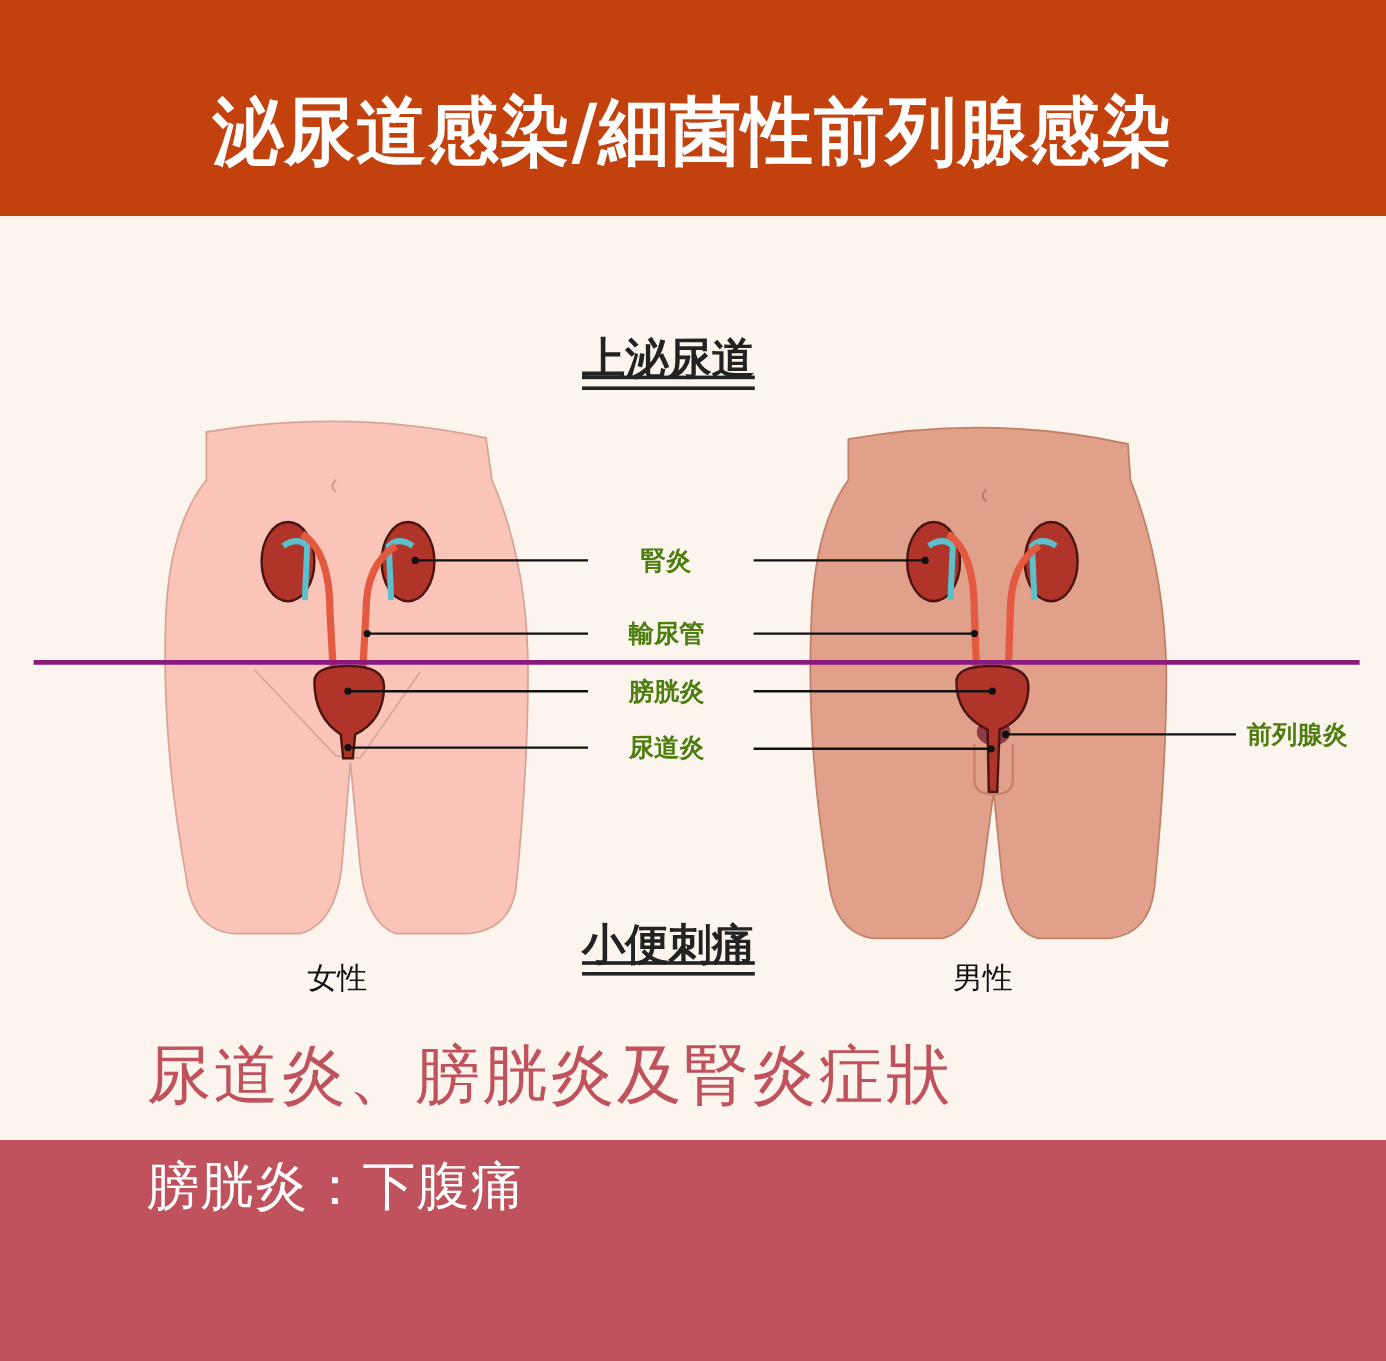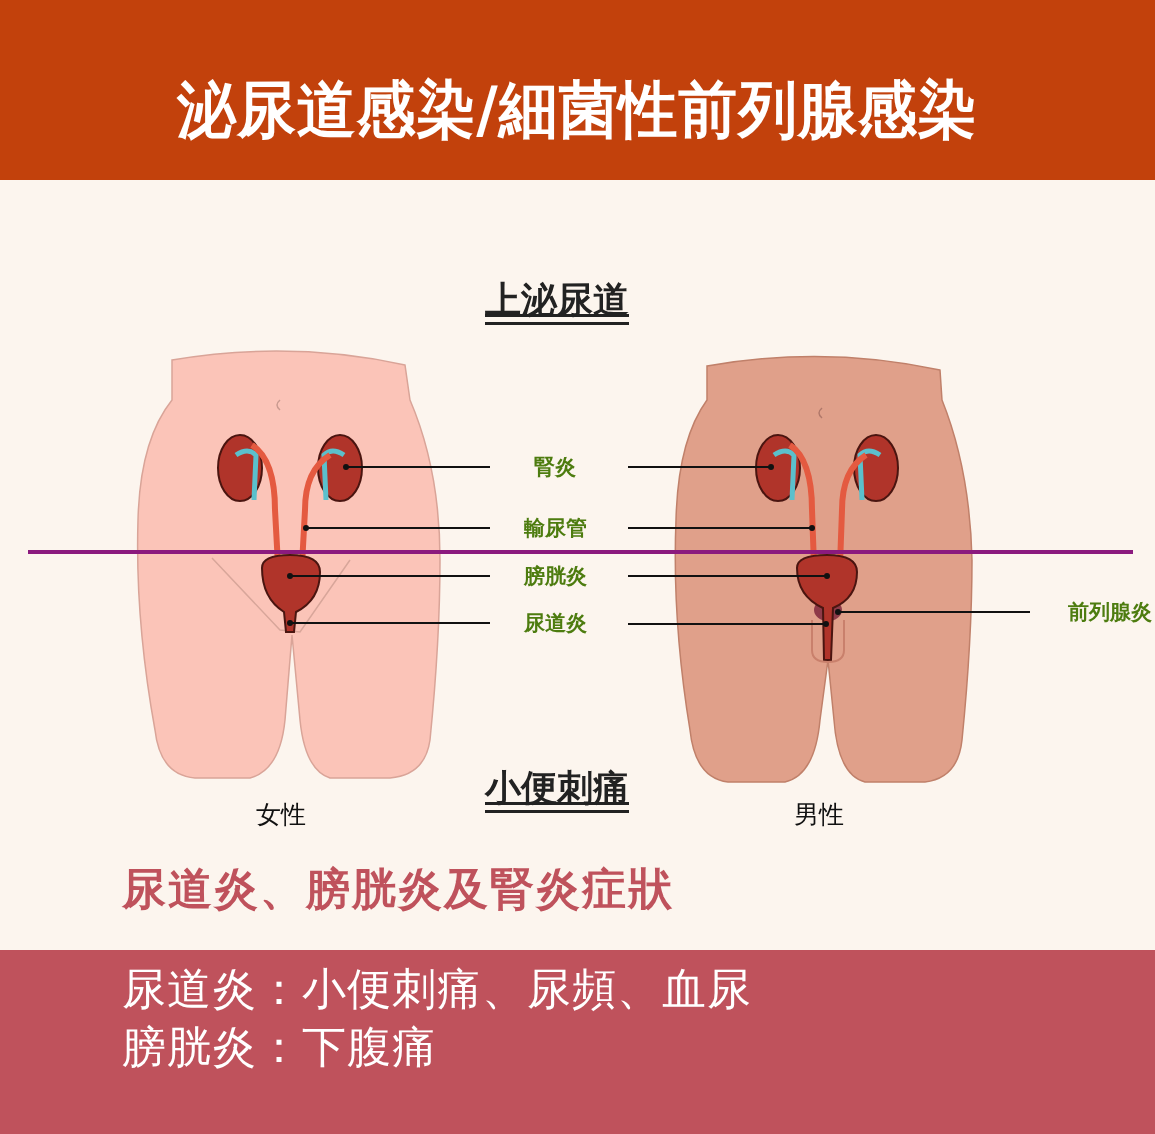--- a/index.html
+++ b/index.html
@@ -4,21 +4,21 @@
 <style>
   * { margin:0; padding:0; box-sizing:border-box; }
   html, body { width:1155px; height:1134px; overflow:hidden; background:#fcf5ee; }
   body { position:relative; font-family:"DejaVu Sans", "Liberation Sans", sans-serif; }
   .header { position:absolute; left:0; top:0; width:1155px; height:220px; background:#c2410c; display:flex; align-items:center; justify-content:center; }
   .header h1 { color:#ffffff; font-size:62px; font-weight:bold; letter-spacing:1px; transform:scaleX(0.95); }
   .canvas { position:absolute; left:0; top:180px; width:1155px; height:770px; background:#fcf5ee; }
   .region-title { position:absolute; font-size:36px; font-weight:bold; color:#222; border-bottom:3px solid #222; padding-bottom:2px; line-height:1.1;text-decoration:underline; }
   .label { position:absolute; font-size:21px; font-weight:bold; color:#4d7c0f; white-space:nowrap; }
   .gender { position:absolute; font-size:25px; color:#111; }
-  .section-title { position:absolute; left:122px; top:860px; font-size:44px; font-weight:bold; color:#bf525c; letter-spacing:2px; }
+  .section-title { position:absolute; left:122px; top:860px; font-size:54px; font-weight:normal; color:#bf525c; letter-spacing:2px; }
   .symptoms { position:absolute; left:0; top:950px; width:1155px; height:184px; background:#bf525c; padding:10px 0 0 122px; }
   .sym-row { color:#fff; font-size:44px; line-height:58px; white-space:nowrap; letter-spacing:1px; }
   svg { position:absolute; left:0; top:0; }
 </style>
 </head>
 <body>
 
 <div class="header">
   <h1>泌尿道感染/細菌性前列腺感染</h1>
 </div>
@@ -93,27 +93,24 @@
   <line x1="28" y1="552" x2="1133" y2="552" stroke="#8b1a7e" stroke-width="4"></line>
 </svg>
 
 <div class="region-title" style="left:485px; top:280px;">上泌尿道</div>
 <div class="region-title" style="left:485px; top:768px;">小便刺痛</div>
 
 <div class="label" style="left:534px; top:453px;">腎炎</div>
 <div class="label" style="left:524px; top:514px;">輸尿管</div>
 <div class="label" style="left:524px; top:562px;">膀胱炎</div>
 <div class="label" style="left:524px; top:609px;">尿道炎</div>
-<div class="label" style="left:1039px; top:598px;margin-left:29px;">前列腺炎</div>
+<div class="label" style="left:1039px; top:598px;">前列腺炎</div>
 
 <div class="gender" style="left:256px; top:798px;">女性</div>
 <div class="gender" style="left:794px; top:798px;">男性</div>
 
 <div class="section-title">尿道炎、膀胱炎及腎炎症狀</div>
 
 <div class="symptoms">
   <div class="sym-row">
-    <span>尿道炎</span><span>：</span><span>小便刺痛、尿頻、血尿</span>
-  </div>
-  <div class="sym-row">
     <span>膀胱炎</span><span>：</span><span>下腹痛</span>
   </div>
 </div>
 
 </body></html>

